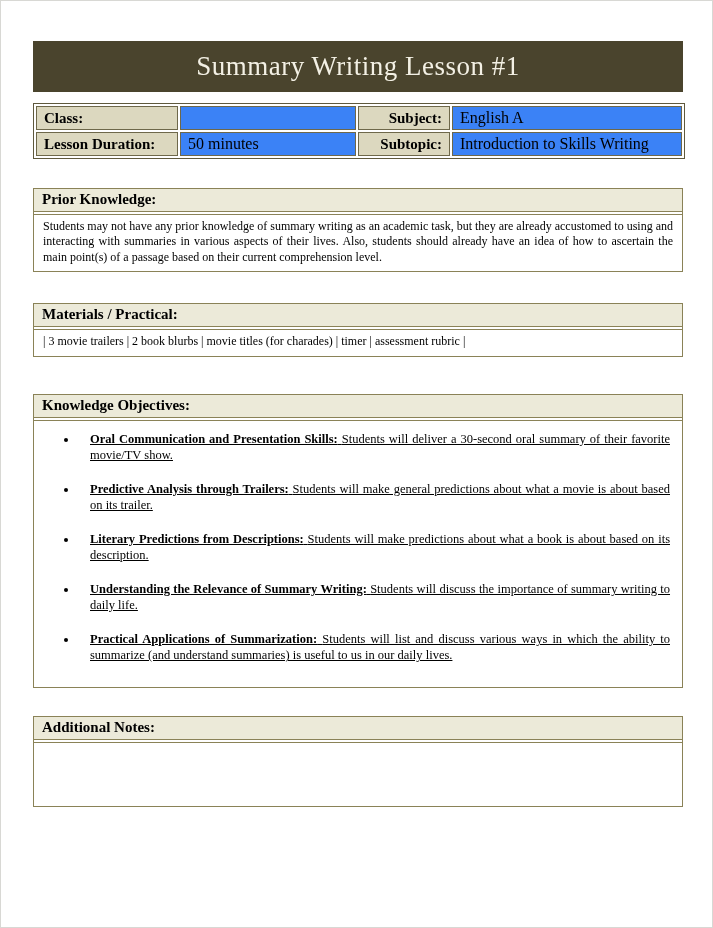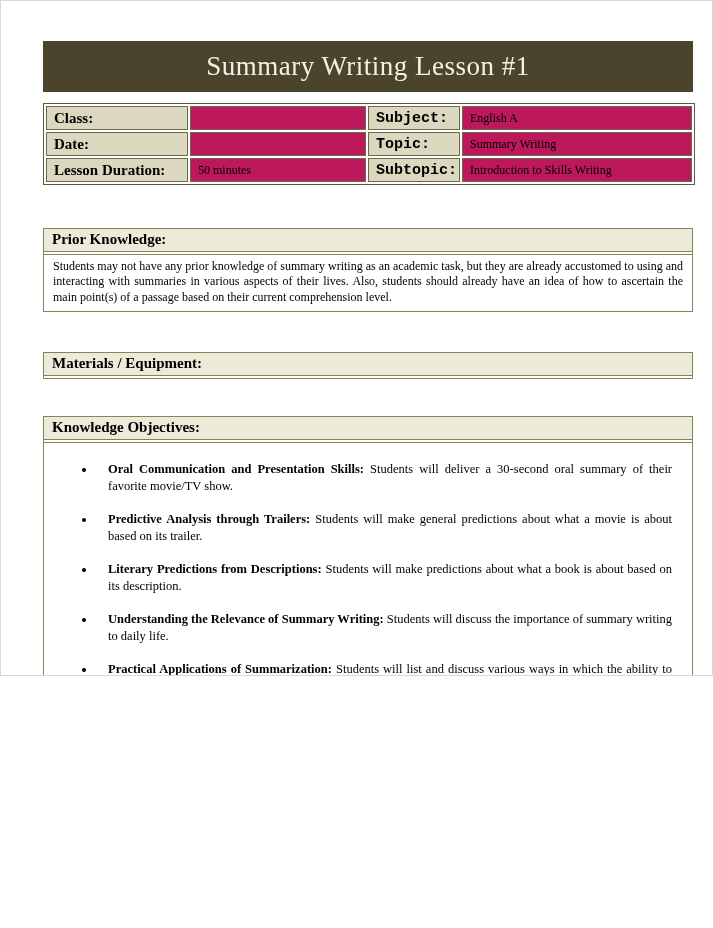--- a/index.html
+++ b/index.html
@@ -1,68 +1,67 @@
 <!DOCTYPE html>
 <html><head>
 <meta charset="utf-8">
 <style>
   html,body{margin:0;padding:0;background:#fff;}
   .page{
-    width:713px;height:676px;box-sizing:border-box;
+    width:713px;height:928px;box-sizing:border-box;
     background:#ffffff;border:1px solid #d8d8d4;
     font-family:"Liberation Serif", serif;color:#000;
     overflow:hidden;
-    padding-left:10px;
   }
   .content{width:650px;margin:40px auto 0 32px;}
 
   
   .title-bar{
     height:51px;background:#4a442d;color:#f3f0e4;
     text-align:center;line-height:51px;font-size:27px;
     letter-spacing:.5px;margin-bottom:11px;
   }
 
   
   table.info{
     width:100%;table-layout:fixed;
     border-collapse:separate;border-spacing:2px;
     border:1px solid #5f593d;background:#ffffff;
-    margin-bottom:43px;
+    margin-bottom:29px;
   }
   table.info td{border:1px solid #6e684a;overflow:hidden;white-space:nowrap;}
   td.lbl{
     background:#dcd8bf;font-weight:bold;font-size:15px;
     padding:1px 7px;height:20px;
   }
-  td.lbl-r{text-align:left;font-family:Liberation Mono, monospace;}
-  td.val{background:#be185d;font-size:12px;padding:1px 7px;}
+  td.lbl-r{text-align:right;}
+  td.val{background:#3b82f6;font-size:16px;padding:1px 7px;}
   col.c1{width:142px}col.c2{width:176px}col.c3{width:92px}col.c4{width:230px}
 
   
   .section{border:1px solid #8a8257;background:#ffffff;}
   .section-header{
     background:#ecead9;font-weight:bold;font-size:15px;
     padding:2px 8px 3px;border-bottom:1px solid #8a8257;
     margin-bottom:2px;
   }
   .section-body{
     border-top:1px solid #8a8257;background:#fff;
     padding:4px 9px 6px;font-size:12px;line-height:1.29;
     text-align:justify;
   }
-  .mb-pk{margin-bottom:40px}
+  .mb-pk{margin-bottom:31px}
   .mb-lg{margin-bottom:30px}
   .mb-mt{margin-bottom:37px}
   .mb-lo{margin-bottom:28px}
 
   .section-body.materials{white-space:nowrap;}
 
   .section-body.objectives{padding:10px 12px 6px;font-size:12.5px;}
-  .objectives ul{margin:8px;padding-left:32px;list-style:disc outside;}
+  .objectives ul{margin:0;padding-left:32px;list-style:disc outside;text-decoration:underline;}
   .objectives li{margin-bottom:17px;padding-left:12px;text-align:justify;line-height:1.32;}
   .objectives b{font-weight:bold;}
 
   .section-body.notes{min-height:53px;}
 </style>
 </head>
 <body>
 
 <div class="page">
   <div class="content">
@@ -79,42 +78,37 @@
           <col class="c4">
         </colgroup>
       <tbody>
           <tr>
         <td class="lbl">Class:</td>
         <td class="val"></td>
         <td class="lbl lbl-r">Subject:</td>
         <td class="val">English A</td>
       </tr>
       <tr>
-        <td class="lbl">Date:</td>
-        <td class="val"></td>
-        <td class="lbl lbl-r">Topic:</td>
-        <td class="val">Summary Writing</td>
-      </tr>
-      <tr>
         <td class="lbl">Lesson Duration:</td>
         <td class="val">50 minutes</td>
         <td class="lbl lbl-r">Subtopic:</td>
         <td class="val">Introduction to Skills Writing</td>
       </tr>
     </tbody>
       </table>
 
     <div class="section mb-pk">
       <div class="section-header">Prior Knowledge:</div>
       <div class="section-body">Students may not have any prior knowledge of summary writing as an academic task, but they are already accustomed to using and interacting with summaries in various aspects of their lives. Also, students should already have an idea of how to ascertain the main point(s) of a passage based on their current comprehension level.</div>
     </div>
 
 
     <div class="section mb-mt">
-      <div class="section-header">Materials / Equipment:</div>
+      <div class="section-header">Materials / Practical:</div>
+      <div class="section-body materials">| 3 movie trailers | 2 book blurbs | movie titles (for charades) | timer | assessment rubric |</div>
     </div>
 
     <div class="section mb-lo">
       <div class="section-header">Knowledge Objectives:</div>
       <div class="section-body objectives">
         <ul>
           <li><b>Oral Communication and Presentation Skills:</b> <span>Students will deliver a 30-second oral summary of their favorite movie/TV show.</span></li>
           <li><b>Predictive Analysis through Trailers:</b> <span>Students will make general predictions about what a movie is about based on its trailer.</span></li>
           <li><b>Literary Predictions from Descriptions:</b> <span>Students will make predictions about what a book is about based on its description.</span></li>
           <li><b>Understanding the Relevance of Summary Writing:</b> <span>Students will discuss the importance of summary writing to daily life.</span></li>

